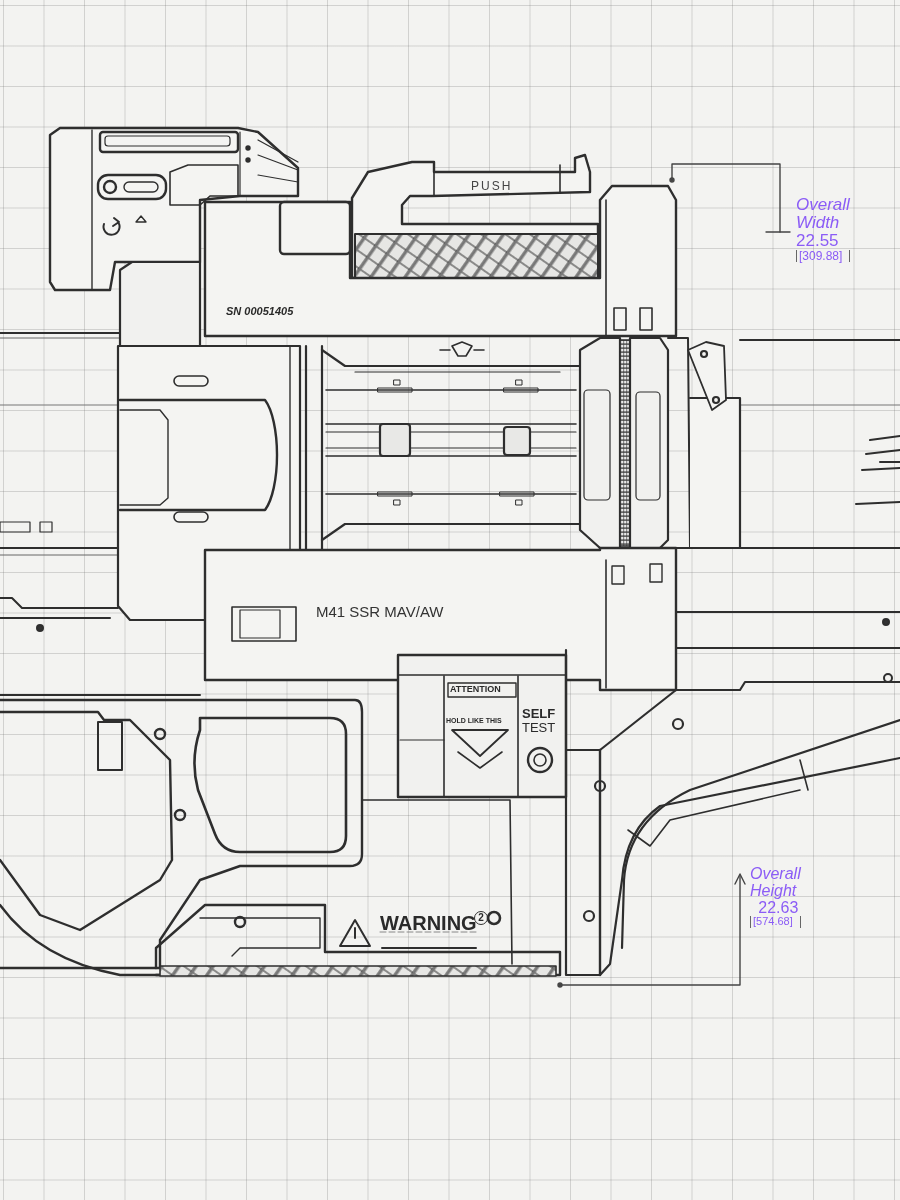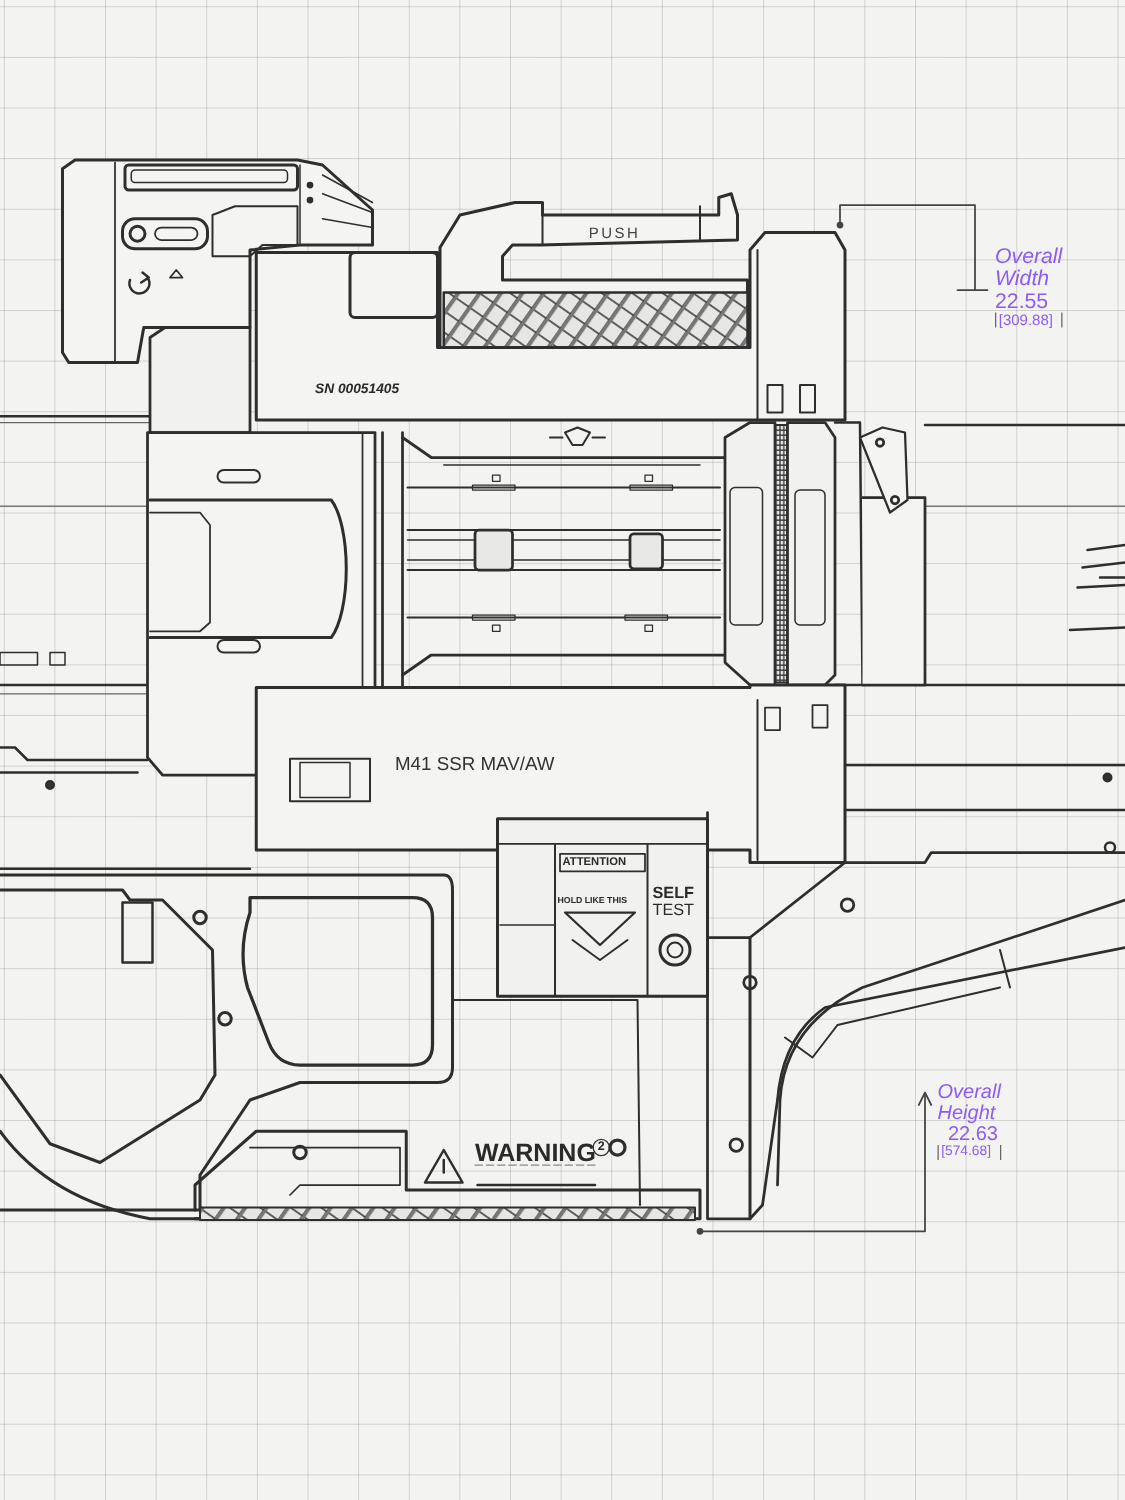--- a/index.html
+++ b/index.html
@@ -205,21 +205,21 @@
     <path d="M672 178 L672 164 L780 164 L780 232"></path>
     <line x1="766" y1="232" x2="790" y2="232"></line>
     <circle cx="672" cy="180" r="2" fill="#444"></circle>
     <path d="M560 985 L740 985 L740 876"></path>
     <path d="M735 884 L740 874 L745 884"></path>
     <circle cx="560" cy="985" r="2" fill="#444"></circle>
   </g>
 </svg>
 
 <span class="lbl" style="left:471px; top:179px; font-size:12px; letter-spacing:2px; color:#444;">PUSH</span>
-<span class="lbl" style="left:252px; top:305px; font-size:11px; font-weight:bold; font-style:italic;">SN 00051405</span>
+<span class="lbl" style="left:226px; top:305px; font-size:11px; font-weight:bold; font-style:italic;">SN 00051405</span>
 <span class="lbl" style="left:316px; top:603px; font-size:15px; color:#333;">M41 SSR MAV/AW</span>
 <span class="lbl" style="left:450px; top:684px; font-size:9px; font-weight:bold;">ATTENTION</span>
 <span class="lbl" style="left:446px; top:717px; font-size:7px; font-weight:bold;">HOLD LIKE THIS</span>
 <span class="lbl" style="left:522px; top:706px; font-size:13px; font-weight:bold;">SELF</span>
 <span class="lbl" style="left:522px; top:720px; font-size:13px; font-weight:normal;">TEST</span>
 <span class="lbl" style="left:380px; top:912px; font-size:20px; font-weight:bold;">WARNING</span>
 <span class="lbl" style="left:474px; top:911px; font-size:10px; font-weight:bold; border:1.5px solid #333; border-radius:50%; width:12px; height:12px; text-align:center; line-height:12px;">2</span>
 
 <div class="hand" style="left:796px; top:196px; font-size:17px;">
   <div>Overall</div>

